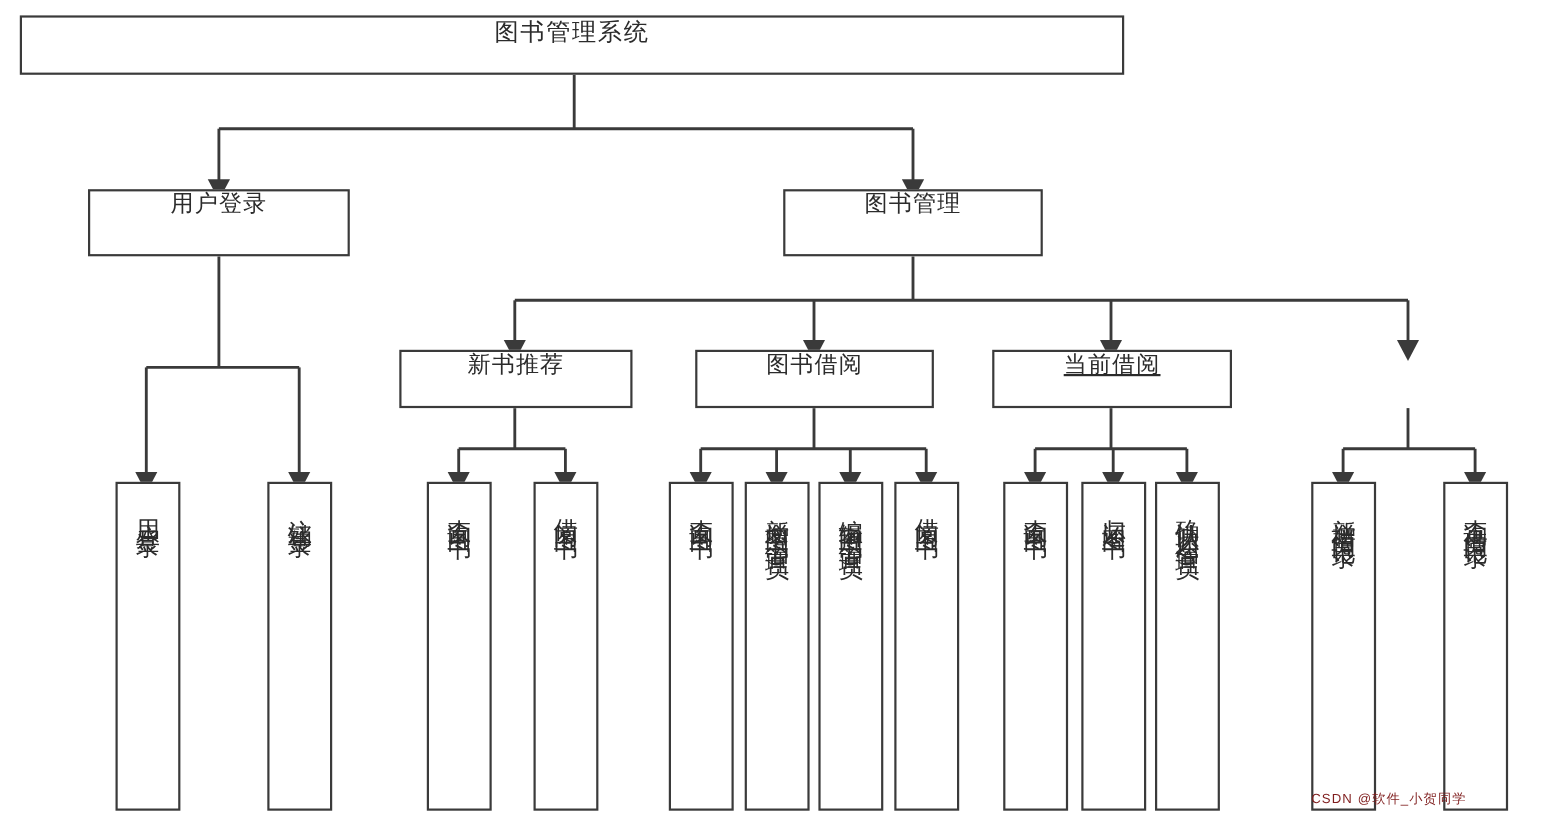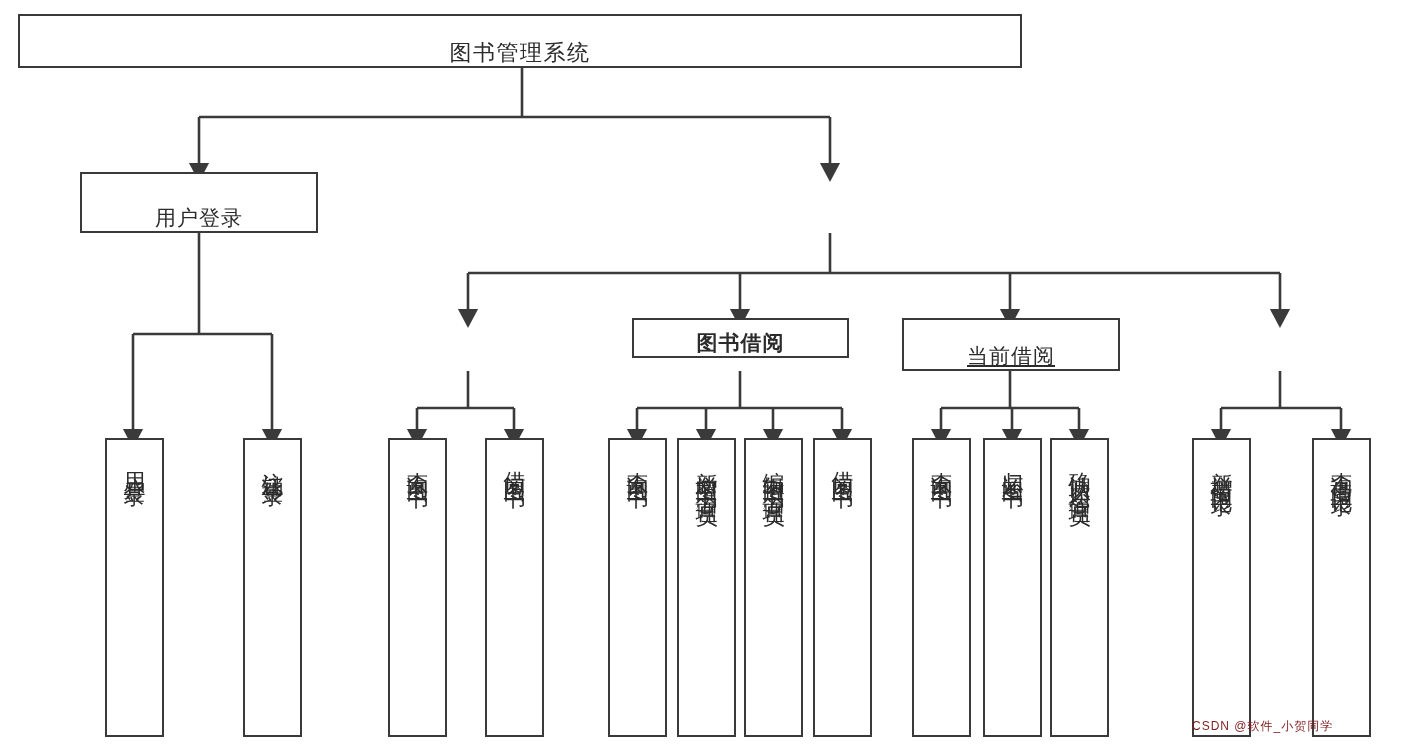--- a/index.html
+++ b/index.html
@@ -14,21 +14,21 @@
 
   
   #wires{position:absolute;left:0;top:0;width:1405px;height:747px;}
 
   .node{
     position:absolute;
     box-sizing:border-box;
     background:#ffffff;
     border:2.5px solid #3a3a3a;
     display:flex;
-    align-items:flex-end;
+    align-items:flex-start;
     justify-content:center;
     color:#2b2b2b;
   }
   .node .lbl{
     display:block;
     text-align:center;
     line-height:1.18;
     white-space:nowrap;
   }
 
@@ -117,22 +117,28 @@
     </g>
   </svg>
 
   <div class="node h root" style="left:18px;top:14px;width:1004px;height:54px;">
     <span class="lbl">图书管理系统</span>
   </div>
 
   <div class="node h" style="left:80px;top:172px;width:238px;height:61px;">
     <span class="lbl">用户登录</span>
   </div>
+  <div class="node h" style="left:712px;top:172px;width:236px;height:61px;">
+    <span class="lbl">图书管理</span>
+  </div>
 
-  <div class="node h" style="left:632px;top:318px;width:217px;height:40px;font-weight:bold;">
+  <div class="node h" style="left:363px;top:318px;width:212px;height:53px;">
+    <span class="lbl">新书推荐</span>
+  </div>
+  <div class="node h" style="left:632px;top:318px;width:217px;height:53px;">
     <span class="lbl">图书借阅</span>
   </div>
   <div class="node h" style="left:902px;top:318px;width:218px;height:53px;text-decoration:underline;">
     <span class="lbl">当前借阅</span>
   </div>
 
   <div class="node v" style="left:105px;top:438px;width:59px;height:299px;">
     <span class="lbl">用户登录</span>
   </div>
   <div class="node v" style="left:243px;top:438px;width:59px;height:299px;">

